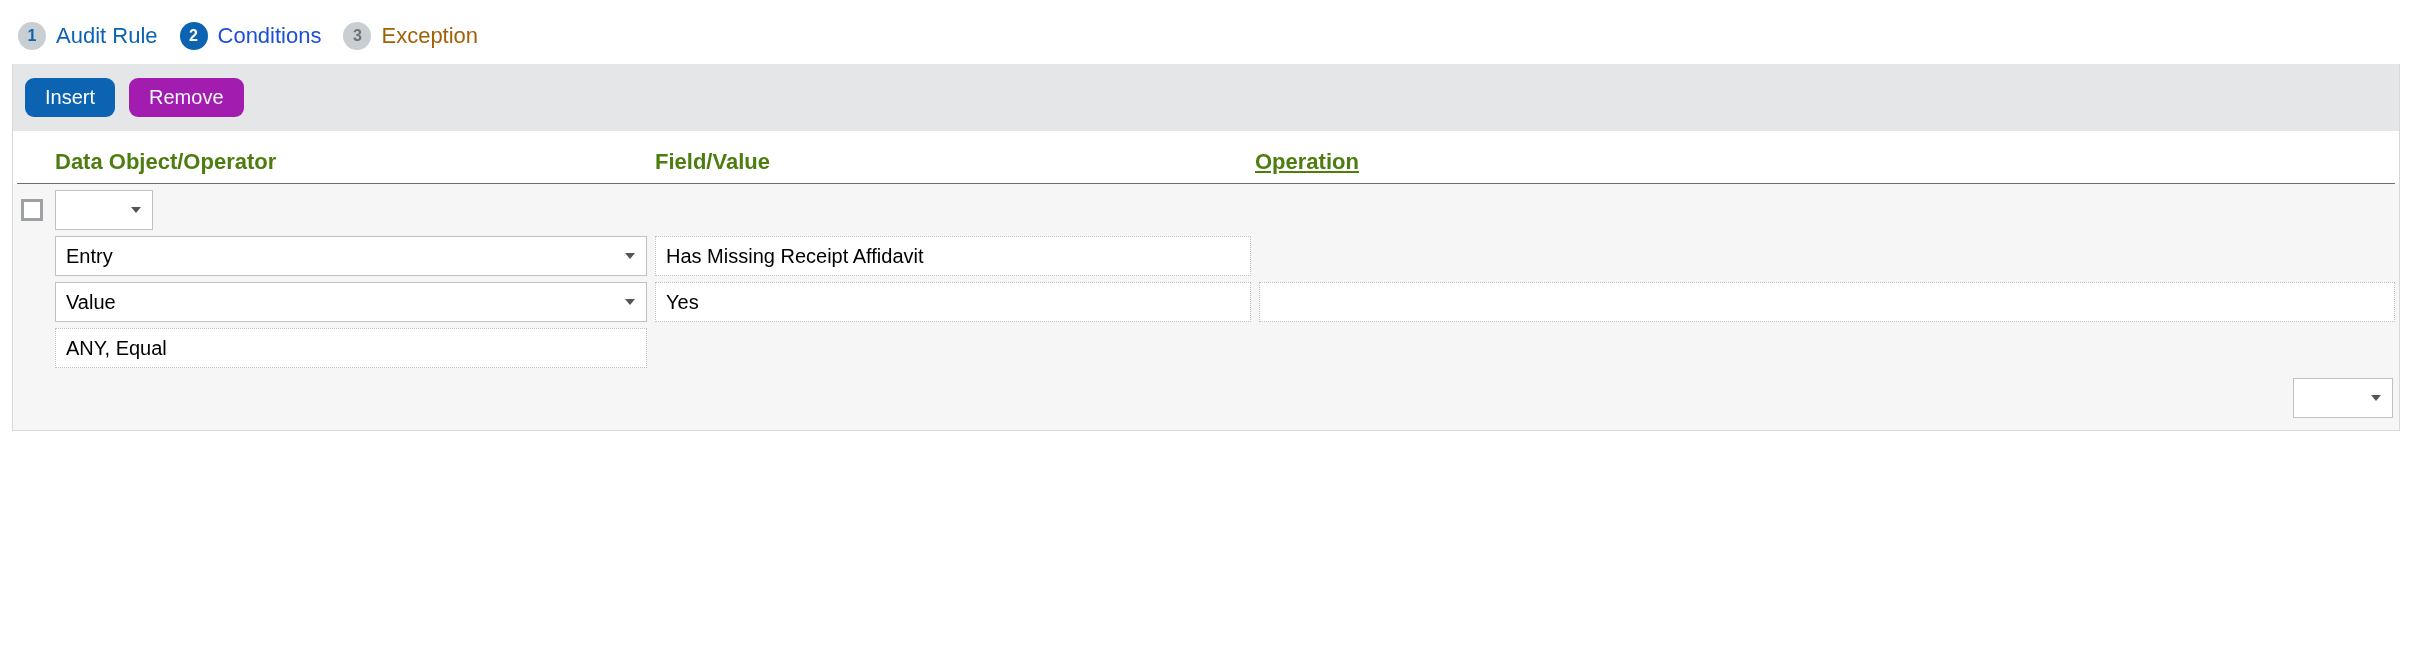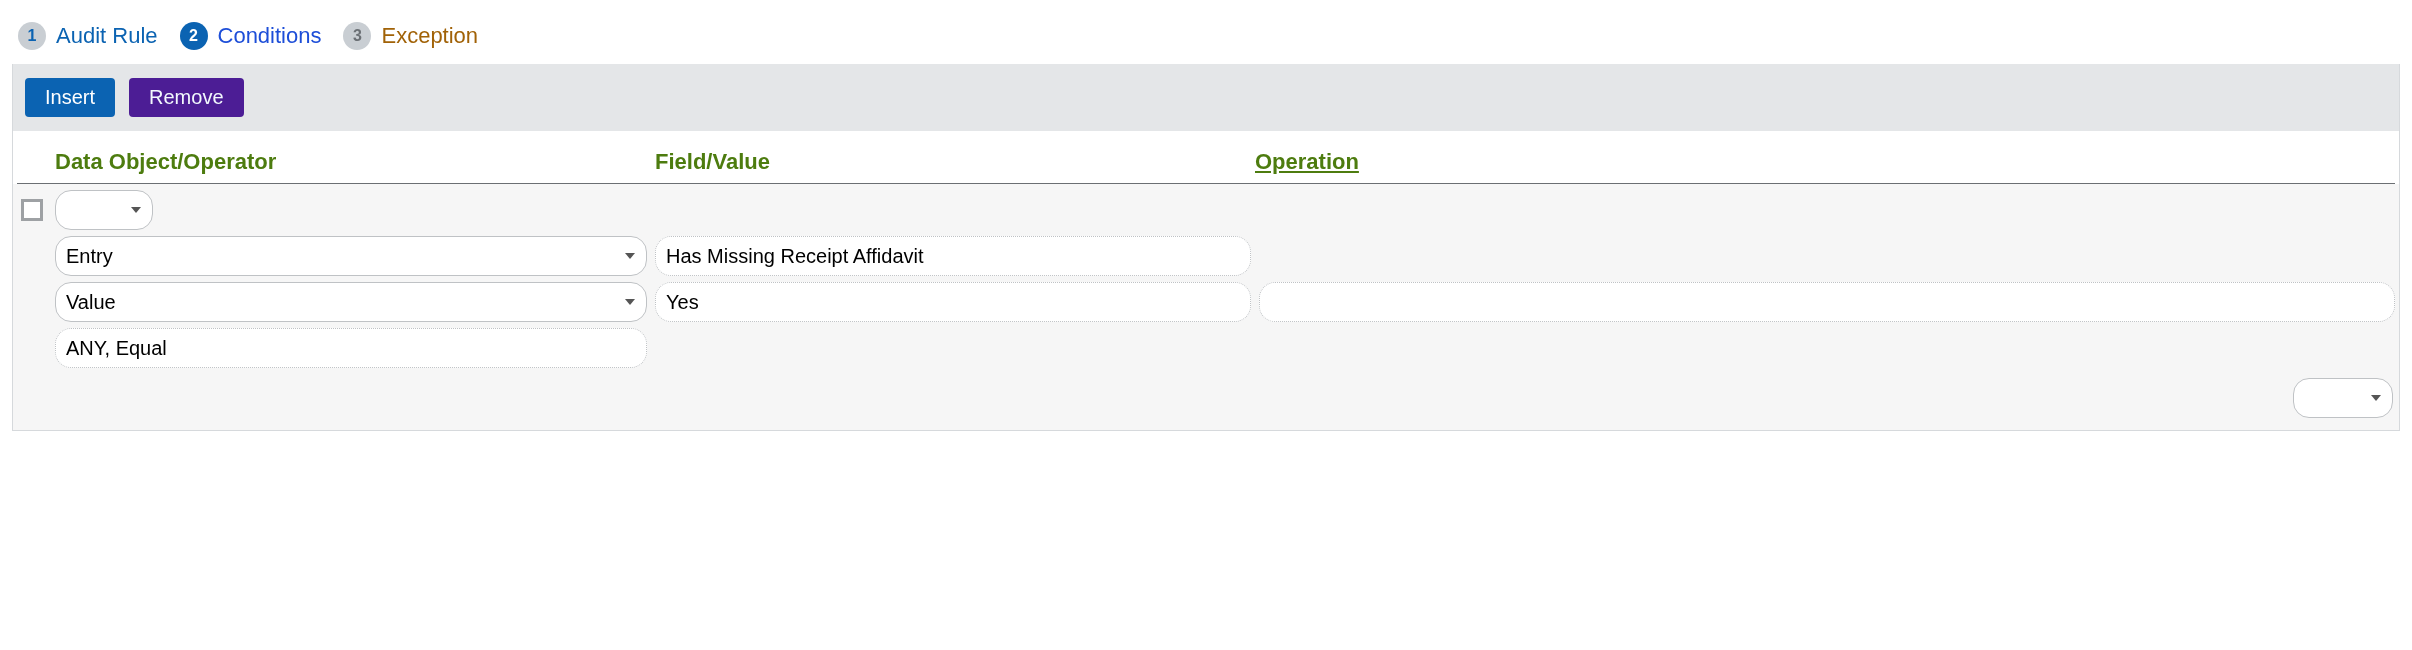--- a/index.html
+++ b/index.html
@@ -45,27 +45,27 @@
     border-top-width: 0;
   }
   .toolbar {
     background: #e4e6e8;
     padding: 14px 12px;
     display: flex;
     gap: 14px;
   }
   .btn {
     border: none;
-    border-radius: 4px;
+    border-radius: 9px;
     padding: 8px 20px;
     font-size: 20px;
     cursor: pointer;
   }
   .btn-primary { background: #0b63b2; color: #fff; }
-  .btn-disabled { background: #4c1d95; color: #f2f8fd; cursor: default; text-align: right; }
+  .btn-disabled { background: #a21caf; color: #f2f8fd; cursor: default; text-align: right; }
   .table-head {
     display: flex;
     border-bottom: 1px solid #6b6f73;
     padding: 18px 0 8px;
     margin: 0 4px;
   }
   .th { font-weight: 700; font-size: 22px; color: #4d7c0f; }
   .col-check { width: 38px; }
   .col-obj { flex: 0 0 600px; }
   .col-field { flex: 0 0 600px; }
@@ -83,21 +83,21 @@
   .checkbox {
     width: 22px; height: 22px;
     border: 3px solid #9ea1a4;
     background: #fff;
     margin-left: 4px;
     cursor: pointer;
   }
   .sel, .txt {
     height: 40px;
     border: 1px solid #bfc2c5;
-    border-radius: 16px;
+    border-radius: 0;
     background: #fff;
     font-size: 20px;
     padding: 4px 10px;
   }
   .sel.dotted, .txt.dotted { border-style: dotted; }
   .sel { appearance: none; position: relative; }
   .sel-wrap { position: relative; display: inline-block; }
   .sel-wrap::after {
     content: "";
     position: absolute;

